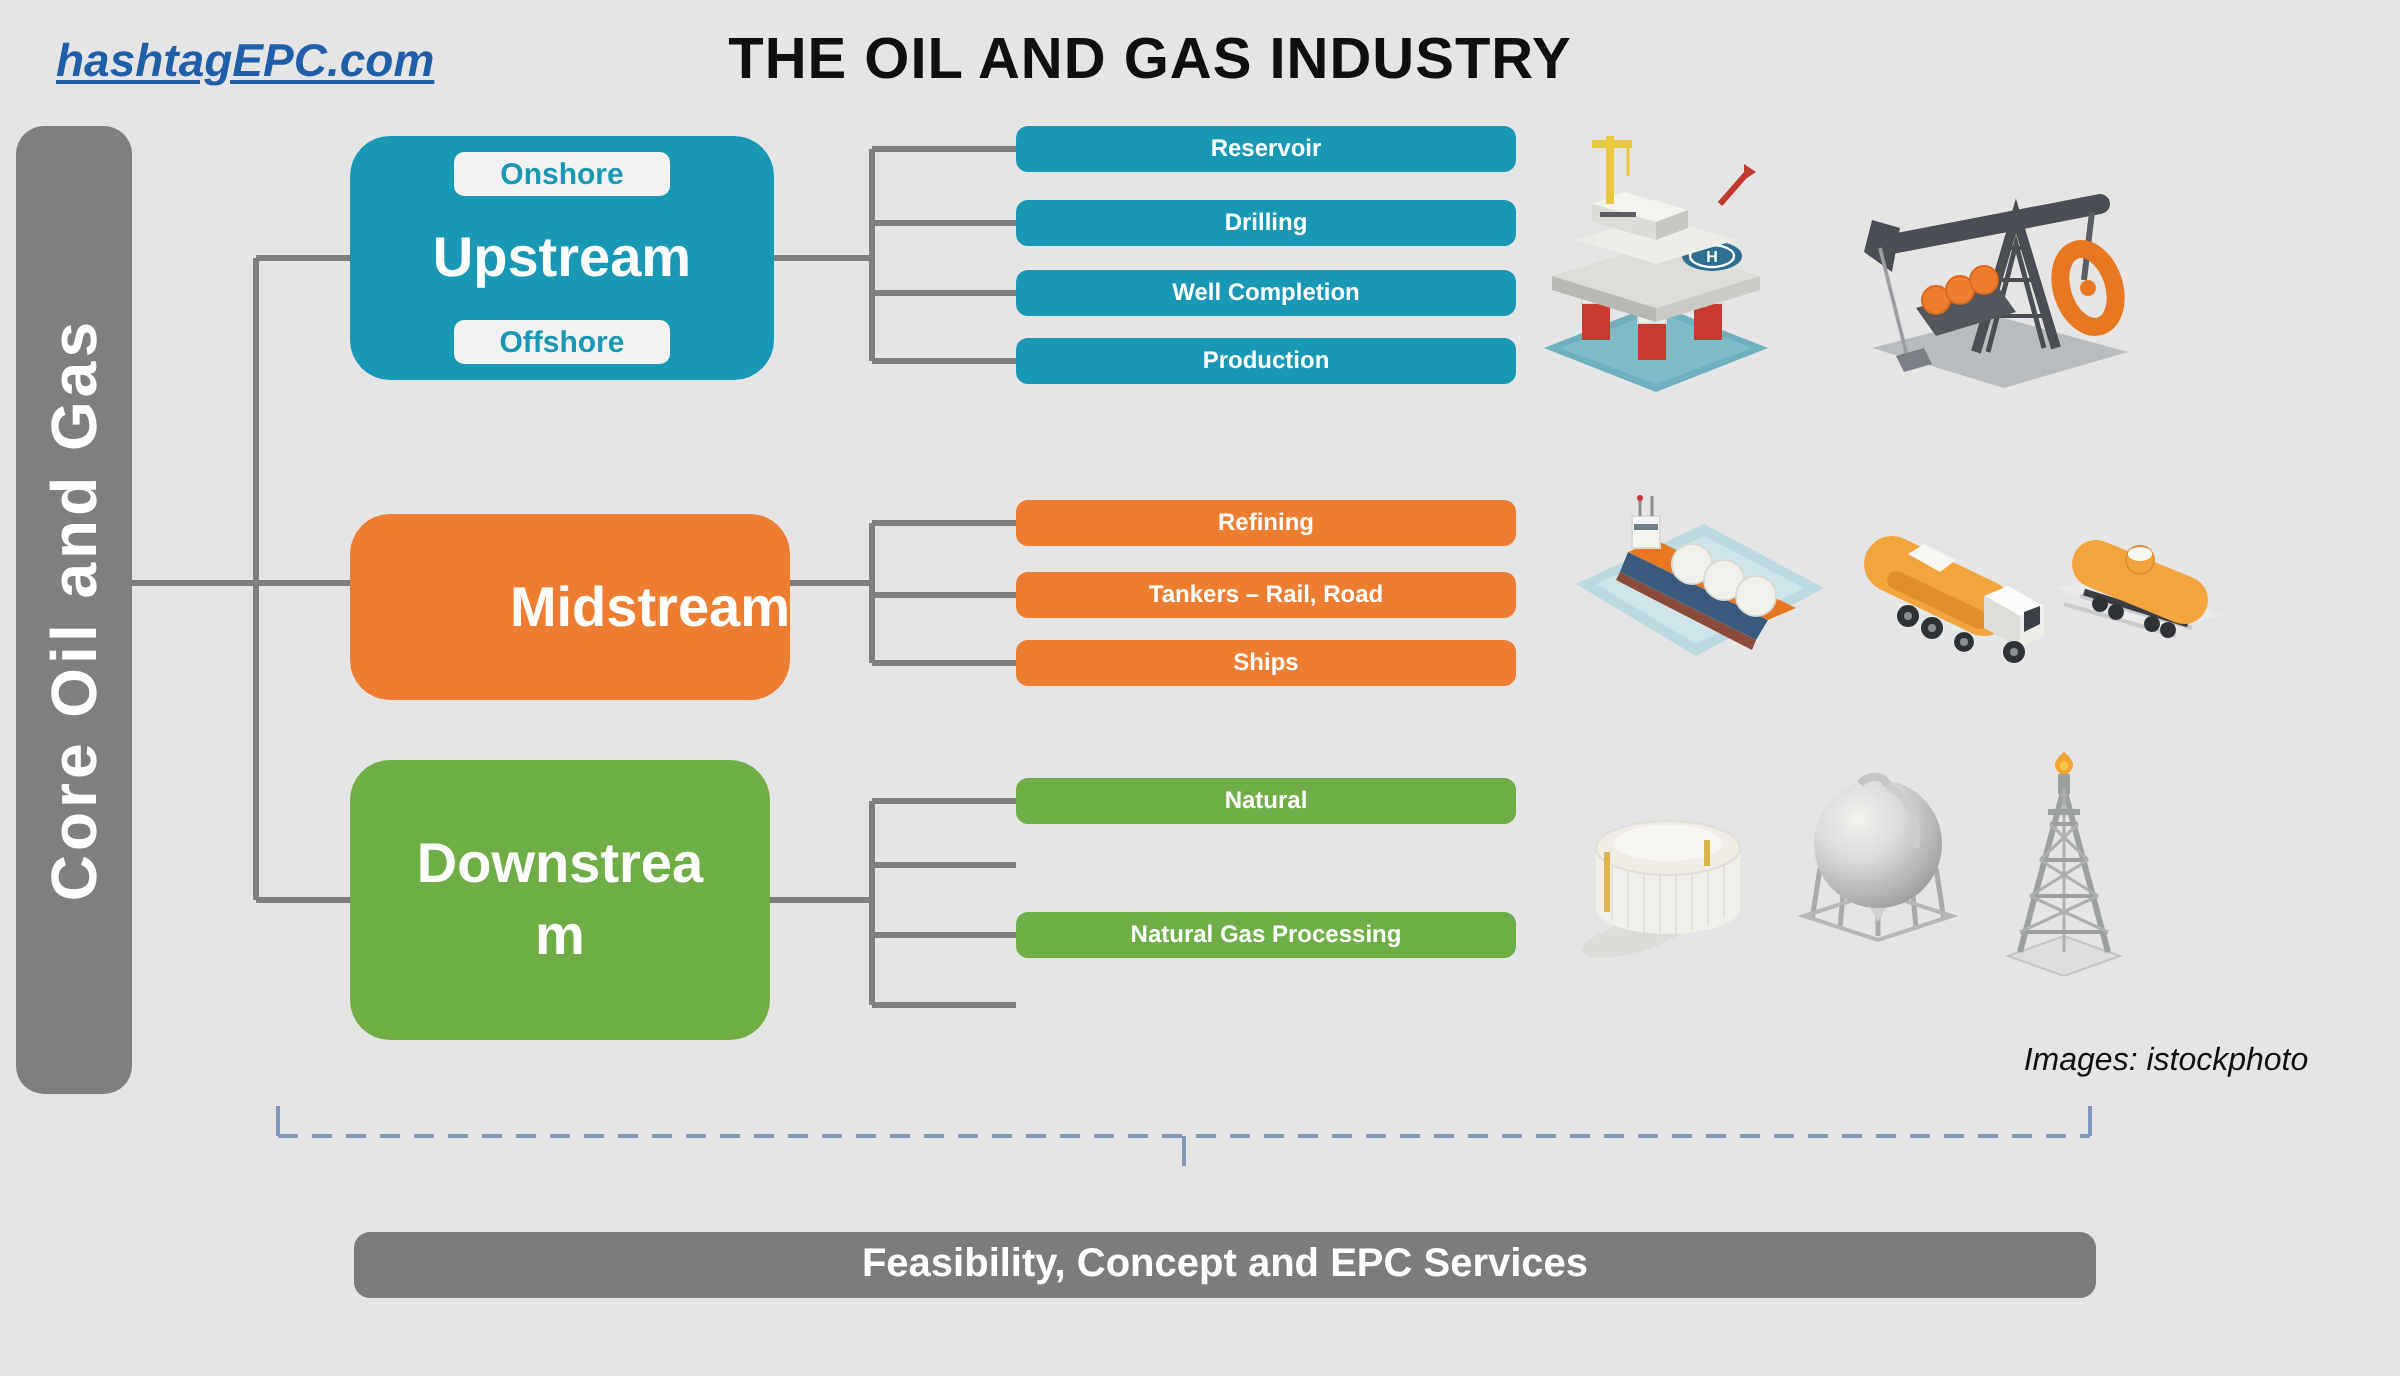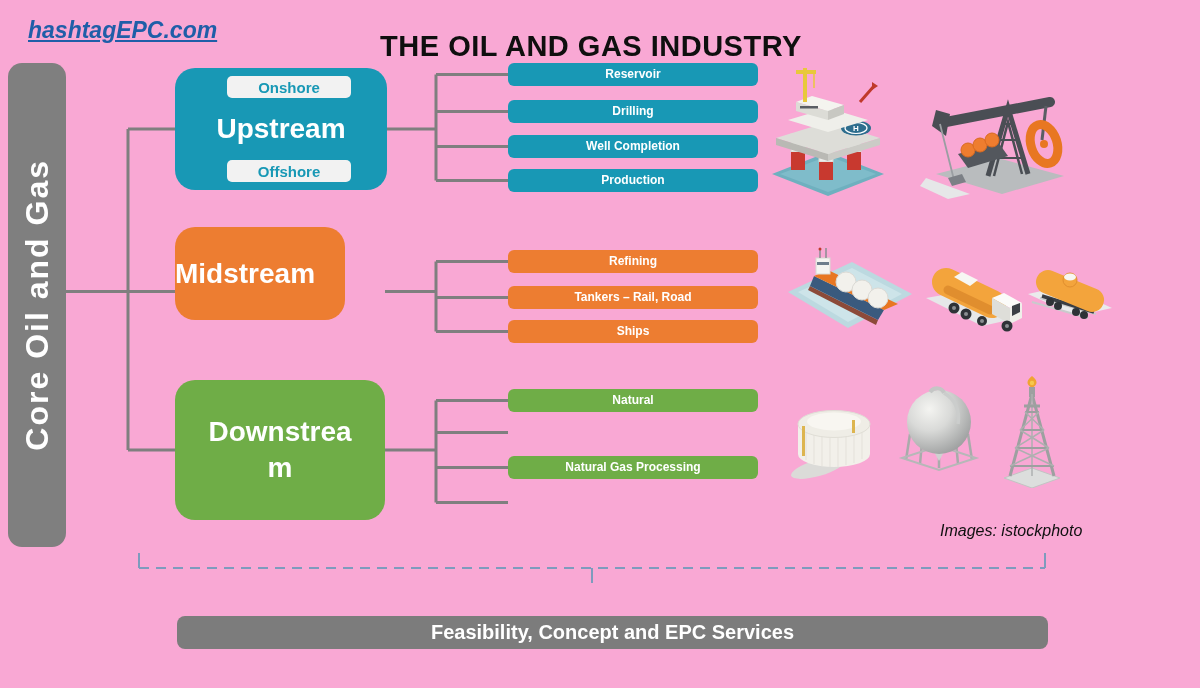--- a/index.html
+++ b/index.html
@@ -1,72 +1,72 @@
 <!DOCTYPE html>
 <html><head>
 <meta charset="utf-8">
 <style>
   * { box-sizing: border-box; }
   html,body { margin:0; padding:0; background:#ffffff; }
   .canvas {
-    position:relative; width:1200px; height:688px; background:#f9a8d4;
+    position:relative; width:1200px; height:688px; background:#e5e5e5;
     font-family:"Liberation Sans", sans-serif; overflow:hidden;
   }
   .title {
     position:absolute; left:575px; top:14px; transform:translateX(-50%);
     font-size:29px; font-weight:bold; color:#0f0f0f; white-space:nowrap;
-    letter-spacing:0.5px; margin:16px;
+    letter-spacing:0.5px; margin:0;
   }
   .watermark {
     position:absolute; left:28px; top:17px; font-size:23px; font-weight:bold;
     font-style:italic; color:#1F5EA8; text-decoration:underline; cursor:pointer;
     white-space:nowrap;
   }
   .core-bar {
     position:absolute; left:8px; top:63px; width:58px; height:484px;
     background:#7F7F7F; border-radius:14px;
     display:flex; align-items:center; justify-content:center;
   }
   .core-label {
     writing-mode:vertical-rl; transform:rotate(180deg);
     color:#fff; font-weight:bold; font-size:32px; letter-spacing:2px; white-space:nowrap;
   }
   svg.overlay { position:absolute; left:0; top:0; pointer-events:none; }
   .stream-box { position:absolute; left:175px; color:#fff; }
   #upstream-box  { top:68px;  width:212px; height:122px; background:#1898B5; border-radius:20px; }
-  #midstream-box { top:227px; width:170px; height:93px;  background:#ED7D31; border-radius:20px;
-                   display:flex; align-items:center; justify-content:flex-start; }
+  #midstream-box { top:257px; width:220px; height:93px;  background:#ED7D31; border-radius:20px;
+                   display:flex; align-items:center; justify-content:flex-end; }
   #downstream-box{ top:380px; width:210px; height:140px; background:#6FAD47; border-radius:20px;
                    display:flex; align-items:center; justify-content:center; }
   .center-label { position:absolute; inset:0; display:flex; align-items:center; justify-content:center;
                   font-size:28px; font-weight:bold; }
   .stream-text { font-size:28px; font-weight:bold; text-align:center; }
   .wrap-label { display:inline-block; width:158px; word-break:break-all; line-height:1.3; text-align:center; }
   .badge {
-    position:absolute; left:52px; width:124px; height:22px; background:#F2F2F2;
+    position:absolute; left:52px; width:108px; height:22px; background:#F2F2F2;
     border-radius:5px; display:flex; align-items:center; justify-content:center;
     font-size:15px; font-weight:bold; color:#1898B5;
   }
   .badge.onshore  { top:8px; }
   .badge.offshore { bottom:8px; }
   .item-bar {
     position:absolute; left:508px; width:250px; height:23px; border-radius:6px;
     color:#fff; font-weight:bold; font-size:12px; text-align:center; line-height:23px;
     white-space:nowrap;
   }
   .item-bar.teal   { background:#1898B5; }
   .item-bar.orange { background:#ED7D31; }
   .item-bar.green  { background:#6FAD47; }
   .service-bar {
     position:absolute; left:177px; width:871px; height:33px; background:#7C7C7C;
     border-radius:8px; color:#fff; font-weight:bold; font-size:20px; text-align:center;
     line-height:33px;
   }
   .credit {
-    position:absolute; left:940px; top:522px; width:220px; text-align:left;
+    position:absolute; left:973px; top:522px; width:220px; text-align:center;
     font-style:italic; font-size:16px; color:#101010;
   }
   .illus { position:absolute; }
 </style>
 </head>
 <body>
 
 <div class="canvas">
 
   <a class="watermark">hashtagEPC.com</a>

